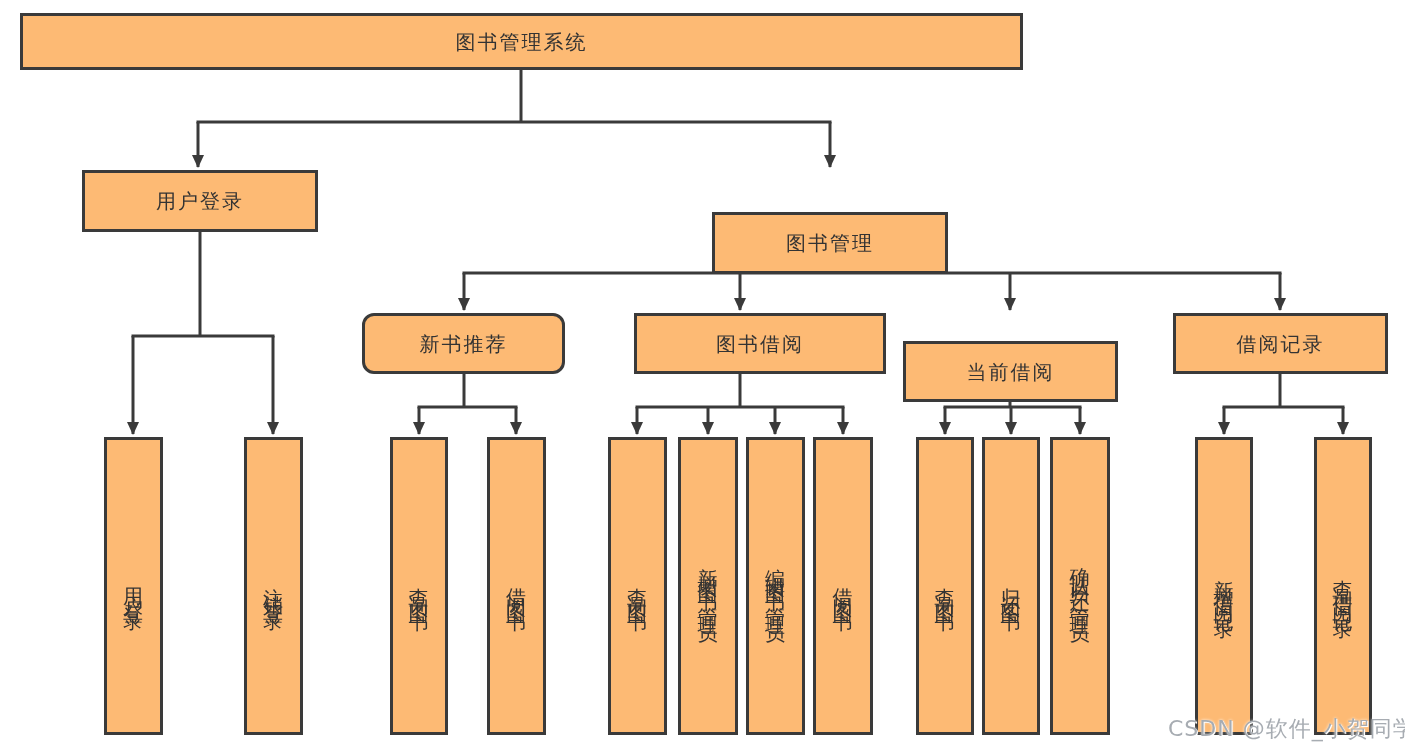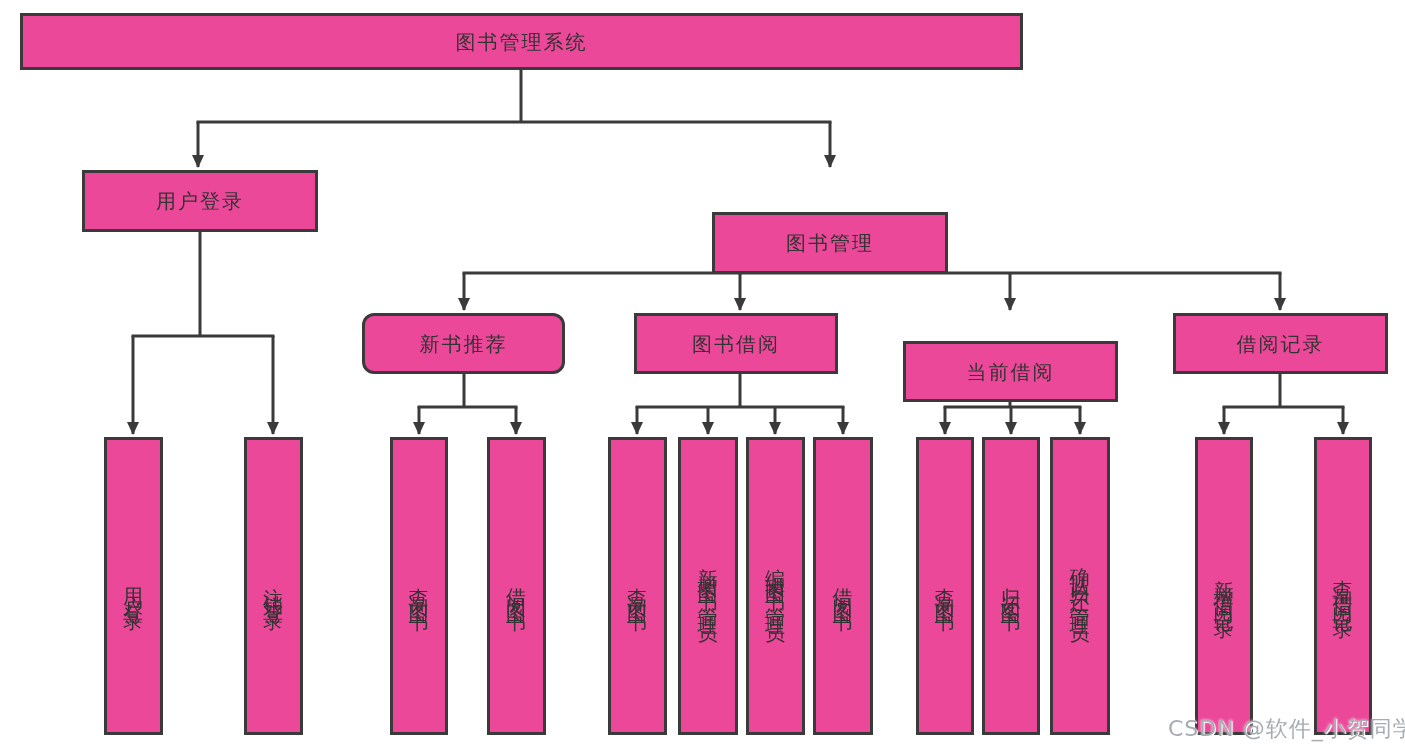--- a/index.html
+++ b/index.html
@@ -8,21 +8,21 @@
     width:1405px;height:747px;
     background:#ffffff;
     font-family:"DejaVu Sans","Liberation Sans",sans-serif;
     overflow:hidden;
   }
   svg.connectors{position:absolute;left:0;top:0;width:1405px;height:747px;pointer-events:none;}
   .node{
     position:absolute;
     box-sizing:border-box;
     border:3px solid #3a3a3a;
-    background:#ec4899;
+    background:#fdba74;
     color:#333333;
     display:flex;align-items:center;justify-content:center;
     font-size:20px;line-height:1;
   }
   .node.h{letter-spacing:2px;}
   .node.v{
     writing-mode:vertical-rl;
     text-orientation:mixed;
     letter-spacing:8px;
     font-size:20px;
@@ -92,21 +92,21 @@
       <path d="M1343,407 V434" marker-end="url(#arrow)"></path>
     </g>
   </svg>
 
   <div class="node h" style="left:20px;top:13px;width:1003px;height:57px;">图书管理系统</div>
 
   <div class="node h" style="left:82px;top:170px;width:236px;height:62px;">用户登录</div>
   <div class="node h" style="left:712px;top:170px;width:236px;height:62px;margin-top:42px;">图书管理</div>
 
   <div class="node h" style="left:362px;top:313px;width:203px;height:61px;border-radius:12px;">新书推荐</div>
-  <div class="node h" style="left:634px;top:313px;width:204px;height:61px;">图书借阅</div>
+  <div class="node h" style="left:634px;top:313px;width:252px;height:61px;">图书借阅</div>
   <div class="node h" style="left:903px;top:313px;width:215px;height:61px;margin-top:28px;">当前借阅</div>
   <div class="node h" style="left:1173px;top:313px;width:215px;height:61px;">借阅记录</div>
 
   <div class="node v" style="left:104px;top:437px;width:59px;height:298px;">用户登录</div>
   <div class="node v" style="left:244px;top:437px;width:59px;height:298px;">注销登录</div>
 
   <div class="node v" style="left:390px;top:437px;width:58px;height:298px;">查询图书</div>
   <div class="node v" style="left:487px;top:437px;width:59px;height:298px;">借阅图书</div>
 
   <div class="node v" style="left:608px;top:437px;width:59px;height:298px;">查询图书</div>

